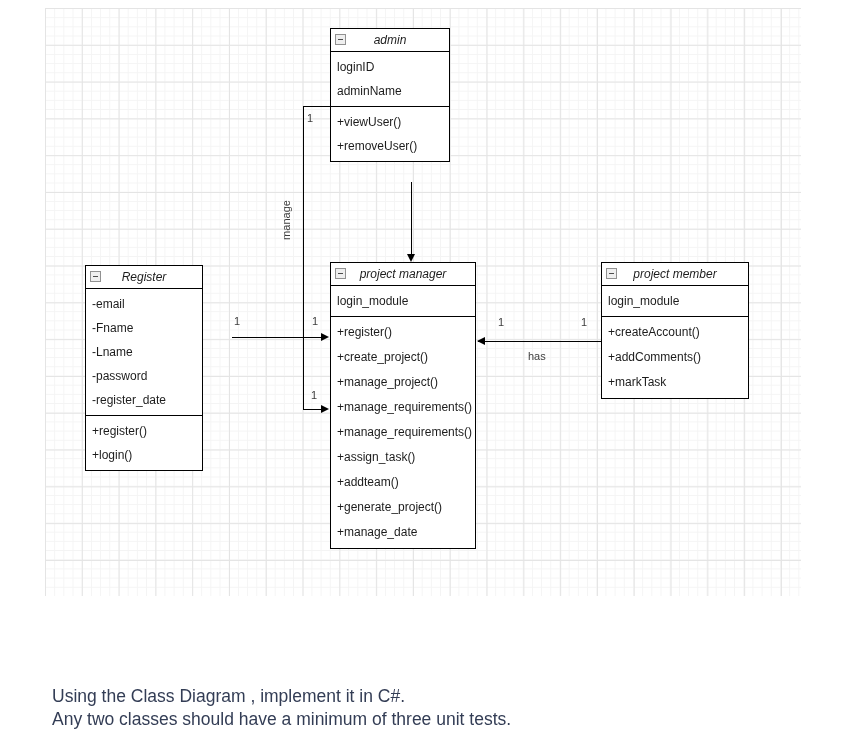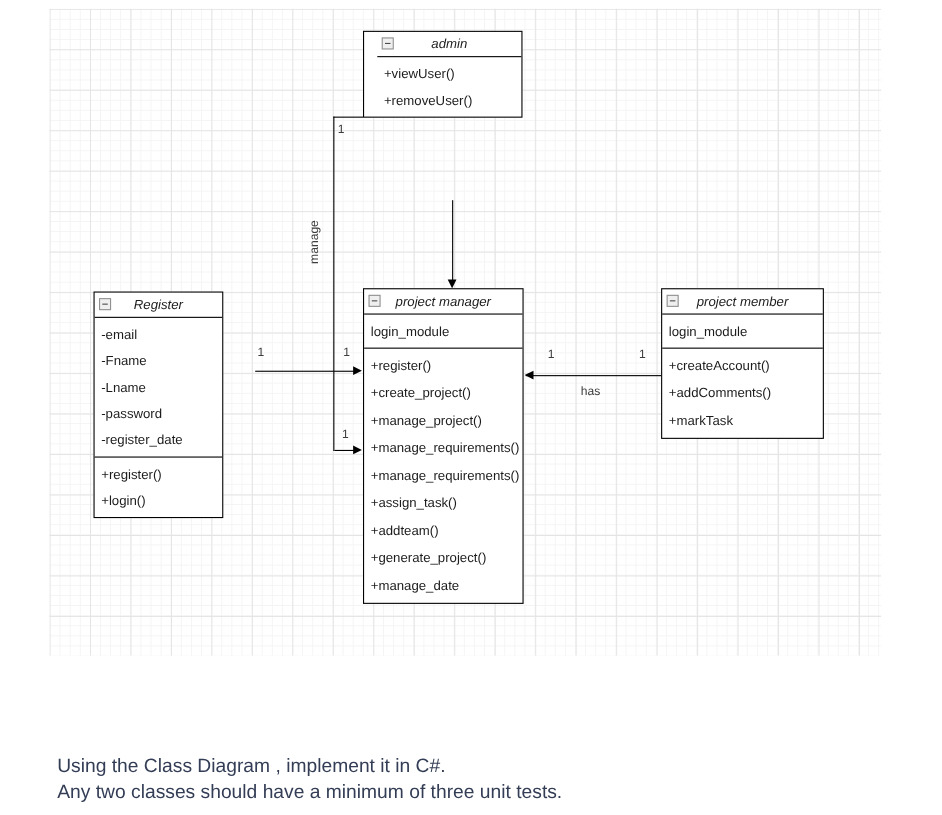--- a/index.html
+++ b/index.html
@@ -31,21 +31,21 @@
   .collapse{
     position:absolute;left:4px;top:5px;width:11px;height:11px;
     border:1px solid #919191;background:#efefef;box-sizing:border-box;
     display:flex;align-items:center;justify-content:center;
   }
   .collapse::after{content:"";width:5px;height:1px;background:#4d4d4d;}
   .uml-attrs{padding:3px 0;border-bottom:1px solid #000;}
   .uml-methods{padding:3px 0;}
   .uml-row{height:24px;line-height:24px;padding:0 6px;white-space:nowrap;overflow:hidden;}
   .row-h25 .uml-row{height:25px;line-height:25px;}
-  .box-admin{left:330px;top:28px;width:145px;padding-left:12px;}
+  .box-admin{left:330px;top:28px;width:120px;}
   .box-register{left:85px;top:265px;width:118px;}
   .box-pm{left:330px;top:262px;width:146px;}
   .box-member{left:601px;top:262px;width:148px;}
   
   .edge{position:absolute;background:#000;}
   .arrow{position:absolute;width:0;height:0;}
   .arrow-down{border-left:4.5px solid transparent;border-right:4.5px solid transparent;border-top:8px solid #000;}
   .arrow-right{border-top:4.5px solid transparent;border-bottom:4.5px solid transparent;border-left:8px solid #000;}
   .arrow-left{border-top:4.5px solid transparent;border-bottom:4.5px solid transparent;border-right:8px solid #000;}
   .mult{
@@ -66,20 +66,24 @@
 </head>
 <body>
 
 <div class="stage">
   <div class="grid"></div>
 
   <div class="uml-class box-admin">
     <div class="uml-title">
       <span class="collapse"></span>
       <span>admin</span>
+    </div>
+    <div class="uml-attrs">
+      <div class="uml-row">loginID</div>
+      <div class="uml-row">adminName</div>
     </div>
     <div class="uml-methods">
       <div class="uml-row">+viewUser()</div>
       <div class="uml-row">+removeUser()</div>
     </div>
   </div>
 
   <div class="uml-class box-register">
     <div class="uml-title">
       <span class="collapse"></span>

